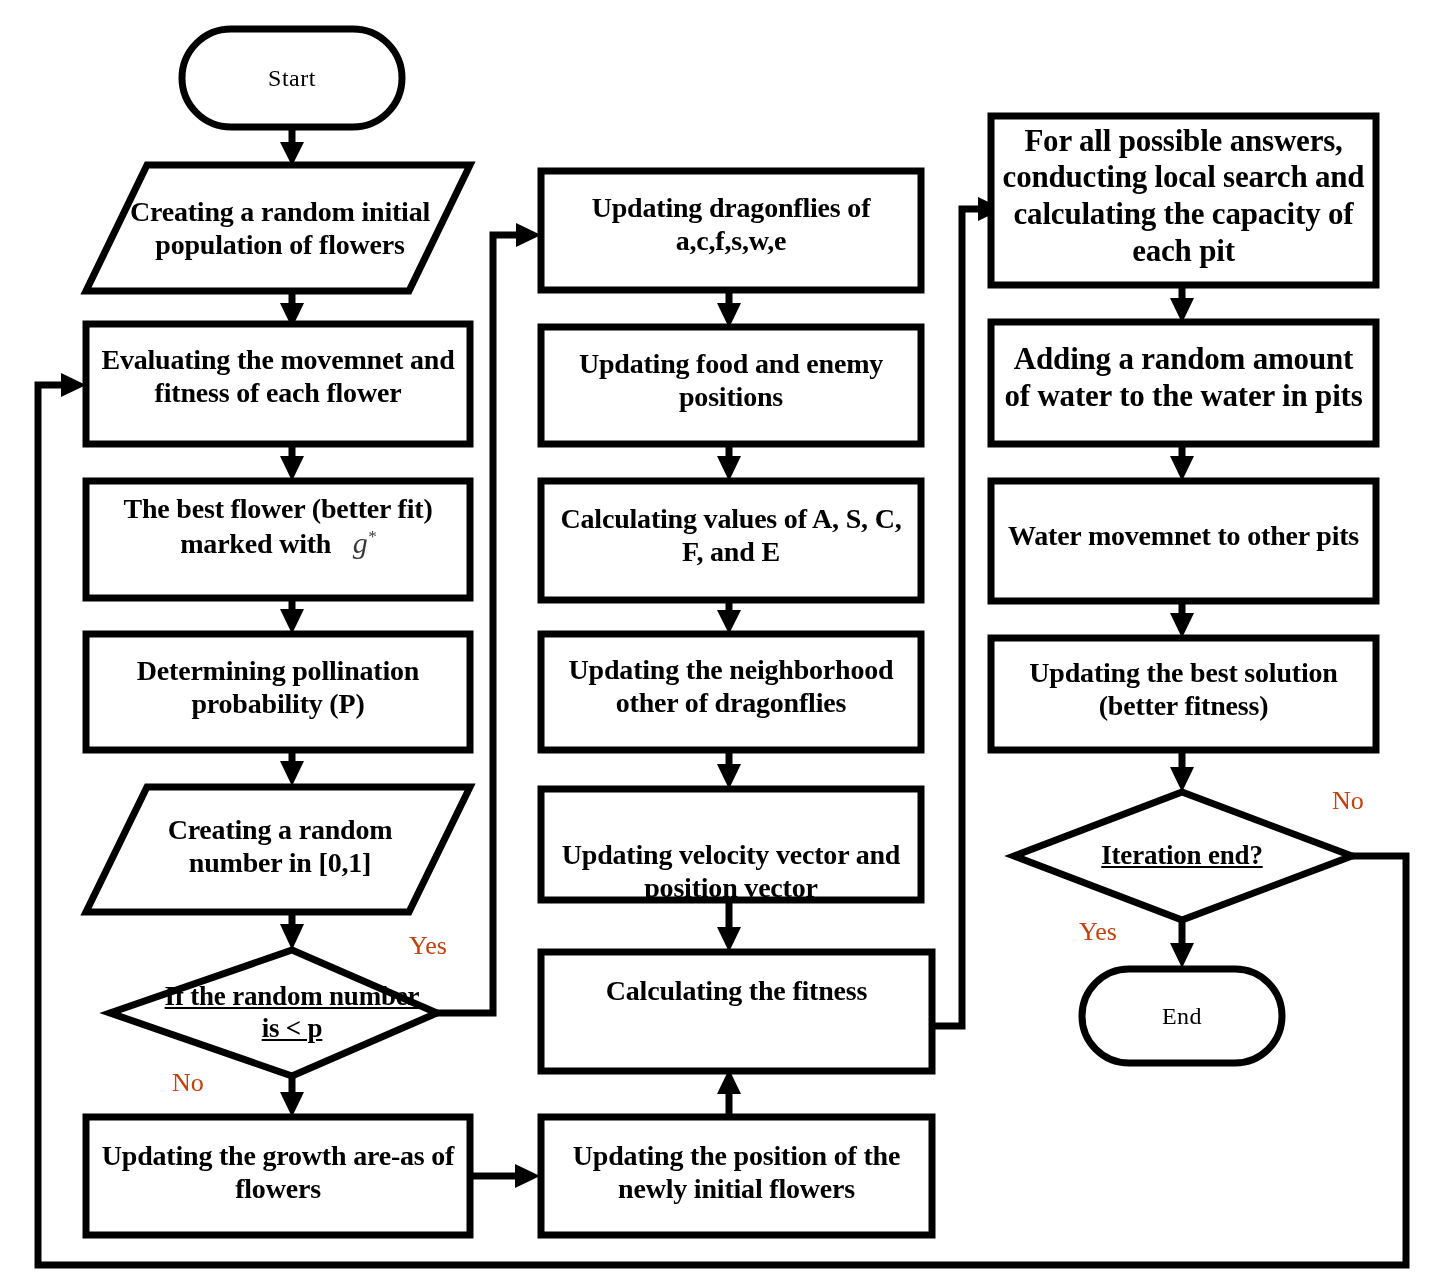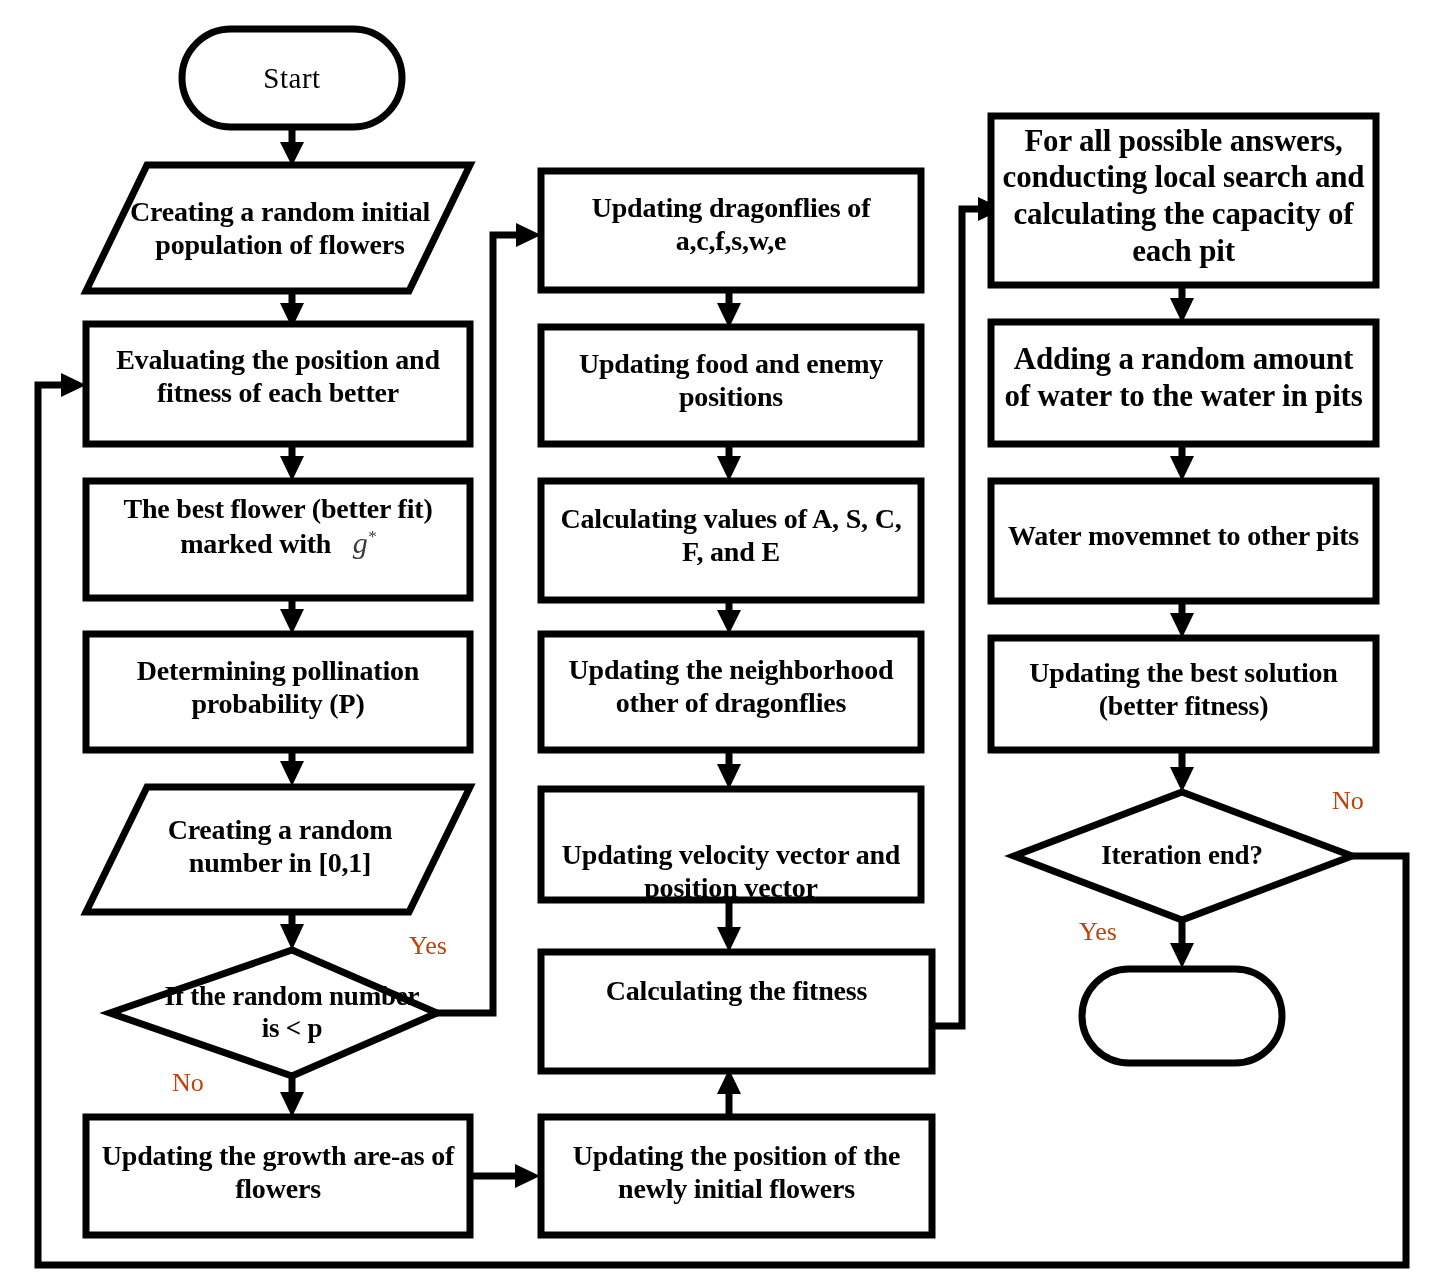--- a/index.html
+++ b/index.html
@@ -52,34 +52,35 @@
     text-align: center;
     font-family: "Liberation Serif", "DejaVu Serif", serif;
     font-weight: bold;
     color: #000000;
     line-height: 1.18;
     letter-spacing: -0.2px;
     pointer-events: none;
   }
   .node-text.terminal {
     font-weight: normal;
-    font-size: 29px;
+    font-size: 24px;
     letter-spacing: 0.5px;
   }
   .node-text.process {
     font-size: 28px;
   }
   .node-text.process.small {
     font-size: 31px;
   }
   .node-text.io {
     font-size: 28px;
   }
   .node-text.decision {
     font-size: 27px;
+    text-decoration: underline;
   }
   .edge-label {
     position: absolute;
     font-family: "Liberation Serif", "DejaVu Serif", serif;
     font-weight: normal;
     font-size: 26px;
     color: #c2410c;
     pointer-events: none;
     white-space: nowrap;
   }
@@ -207,21 +208,21 @@
 
       <rect class="node-shape" x="1082" y="969" width="200" height="94" rx="47" ry="47"></rect>
 
     </g>
   </svg>
 
   <div class="node-text terminal" style="left:182px; top:29px; width:220px; height:98px;">Start</div>
 
   <div class="node-text io" style="left:120px; top:165px; width:320px; height:126px;">Creating a random initial population of flowers</div>
 
-  <div class="node-text process" style="left:96px; top:324px; width:364px; height:104px;">Evaluating the position and fitness of each better</div>
+  <div class="node-text process" style="left:96px; top:324px; width:364px; height:104px;">Evaluating the movemnet and fitness of each flower</div>
 
   <div class="node-text process" style="left:96px; top:484px; width:364px; height:106px; align-items:flex-start; padding-top:8px;">
     <span style="display:block; width:100%;">
       <span>The best flower (better fit) marked with</span>
       <span class="gstar">&nbsp;&nbsp;<i>g</i><sup>*</sup></span>
     </span>
   </div>
 
   <div class="node-text process" style="left:96px; top:638px; width:364px; height:98px;">Determining pollination probability (P)</div>
 
@@ -248,20 +249,21 @@
   <div class="node-text process small" style="left:1001px; top:122px; width:365px; height:148px;">For all possible answers, conducting local search and calculating the capacity of each pit</div>
 
   <div class="node-text process small" style="left:1001px; top:326px; width:365px; height:104px;">Adding a random amount of water to the water in pits</div>
 
   <div class="node-text process" style="left:1001px; top:486px; width:365px; height:100px;">Water movemnet to other pits</div>
 
   <div class="node-text process" style="left:1001px; top:641px; width:365px; height:96px;">Updating the best solution (better fitness)</div>
 
   <div class="node-text decision" style="left:1062px; top:806px; width:240px; height:100px;">Iteration end?</div>
 
+  <div class="node-text terminal" style="left:1082px; top:969px; width:200px; height:94px;">End</div>
 
   <div class="edge-label" style="left:409px; top:931px;">Yes</div>
 
   <div class="edge-label" style="left:172px; top:1068px;">No</div>
 
   <div class="edge-label" style="left:1332px; top:786px;">No</div>
 
   <div class="edge-label" style="left:1079px; top:917px;">Yes</div>
 
 </div>

